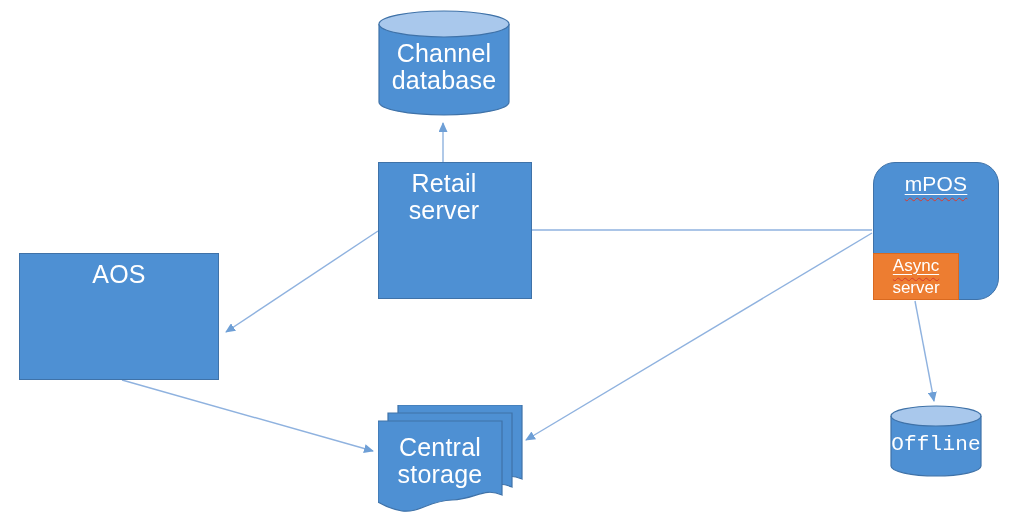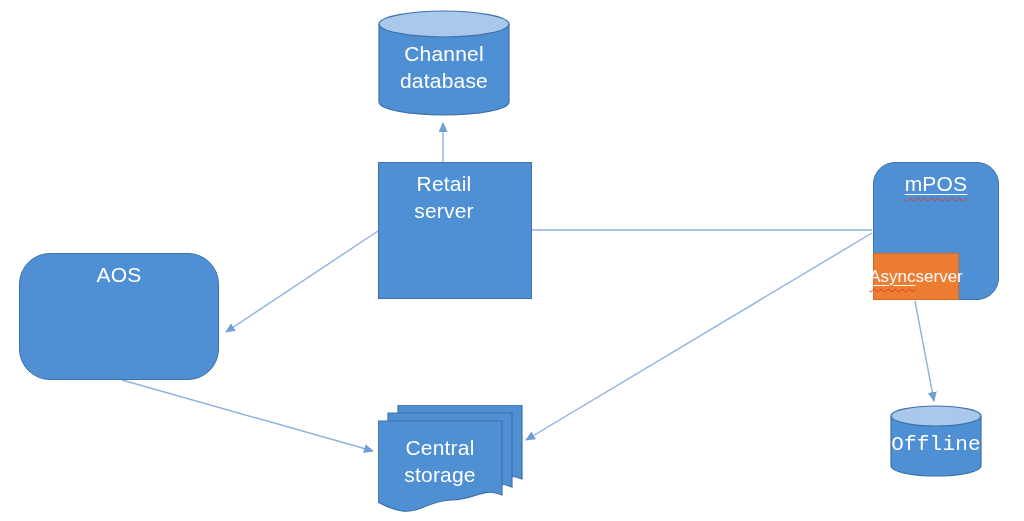--- a/index.html
+++ b/index.html
@@ -24,36 +24,36 @@
   .overlay line{pointer-events:stroke;}
   .node{position:absolute; box-sizing:border-box;}
   .rect-node{
     background:var(--node-fill);
     border:1px solid var(--node-border);
   }
   .node-label{
     position:absolute; left:0; right:0;
     color:var(--label-text);
     text-align:center;
-    font-size:21px; line-height:27px;
+    font-size:25px; line-height:27px;
     letter-spacing:0.2px;
   }
   .label-top{top:7px;}
   .label-center{top:0; bottom:0; display:flex; align-items:center; justify-content:center;}
   .cyl-svg, .doc-svg{position:absolute; left:0; top:0; display:block;}
   .cyl-body{fill:var(--node-fill); stroke:var(--node-border); stroke-width:1.2;}
   .cyl-top{fill:var(--cylinder-top-fill); stroke:var(--node-border); stroke-width:1.2;}
   .doc-sheet{fill:var(--node-fill); stroke:var(--node-border); stroke-width:1.2;}
   .edge{stroke:var(--arrow-line); stroke-width:1.4; fill:none;}
   .async-box{
     position:absolute; left:-1px; bottom:-1px; width:86px; height:47px;
     background:var(--accent-fill);
     border:1px solid var(--accent-border);
     box-sizing:border-box;
-    display:flex; flex-direction:row; align-items:center; justify-content:center;
+    display:flex; flex-direction:column; align-items:center; justify-content:center;
     color:var(--label-text); font-size:17px; line-height:22px;
   }
   .misspelled{
     text-decoration-line:underline;
     text-decoration-style:wavy;
     text-decoration-color:var(--squiggle);
     text-decoration-thickness:1px;
     text-underline-offset:6px;
   }
   .white-underline{
@@ -89,21 +89,21 @@
       <path class="cyl-body" d="M1,14 L1,92 A65,13 0 0 0 131,92 L131,14"></path>
       <ellipse class="cyl-top" cx="66" cy="14" rx="65" ry="13"></ellipse>
     </svg>
     <div class="node-label label-center" style="width:100px; left:16px; padding-top:8px;">Channel database</div>
   </div>
 
   <div class="node rect-node" style="left:378px; top:162px; width:154px; height:137px;">
     <div class="node-label label-top" style="width:90px; left:20px;">Retail server</div>
   </div>
 
-  <div class="node rect-node" style="left:19px; top:253px; width:200px; height:127px;border-radius:31px;">
+  <div class="node rect-node" style="left:19px; top:253px; width:200px; height:127px;">
     <div class="node-label label-top">AOS</div>
   </div>
 
   <div class="node rect-node" style="left:873px; top:162px; width:126px; height:138px;border-radius:22px;">
     <div class="node-label label-top mpos-label">
       <span class="misspelled"><span class="white-underline">mPOS</span></span>
     </div>
 
     <div class="async-box">
       <span class="misspelled"><span class="white-underline">Async</span></span>

